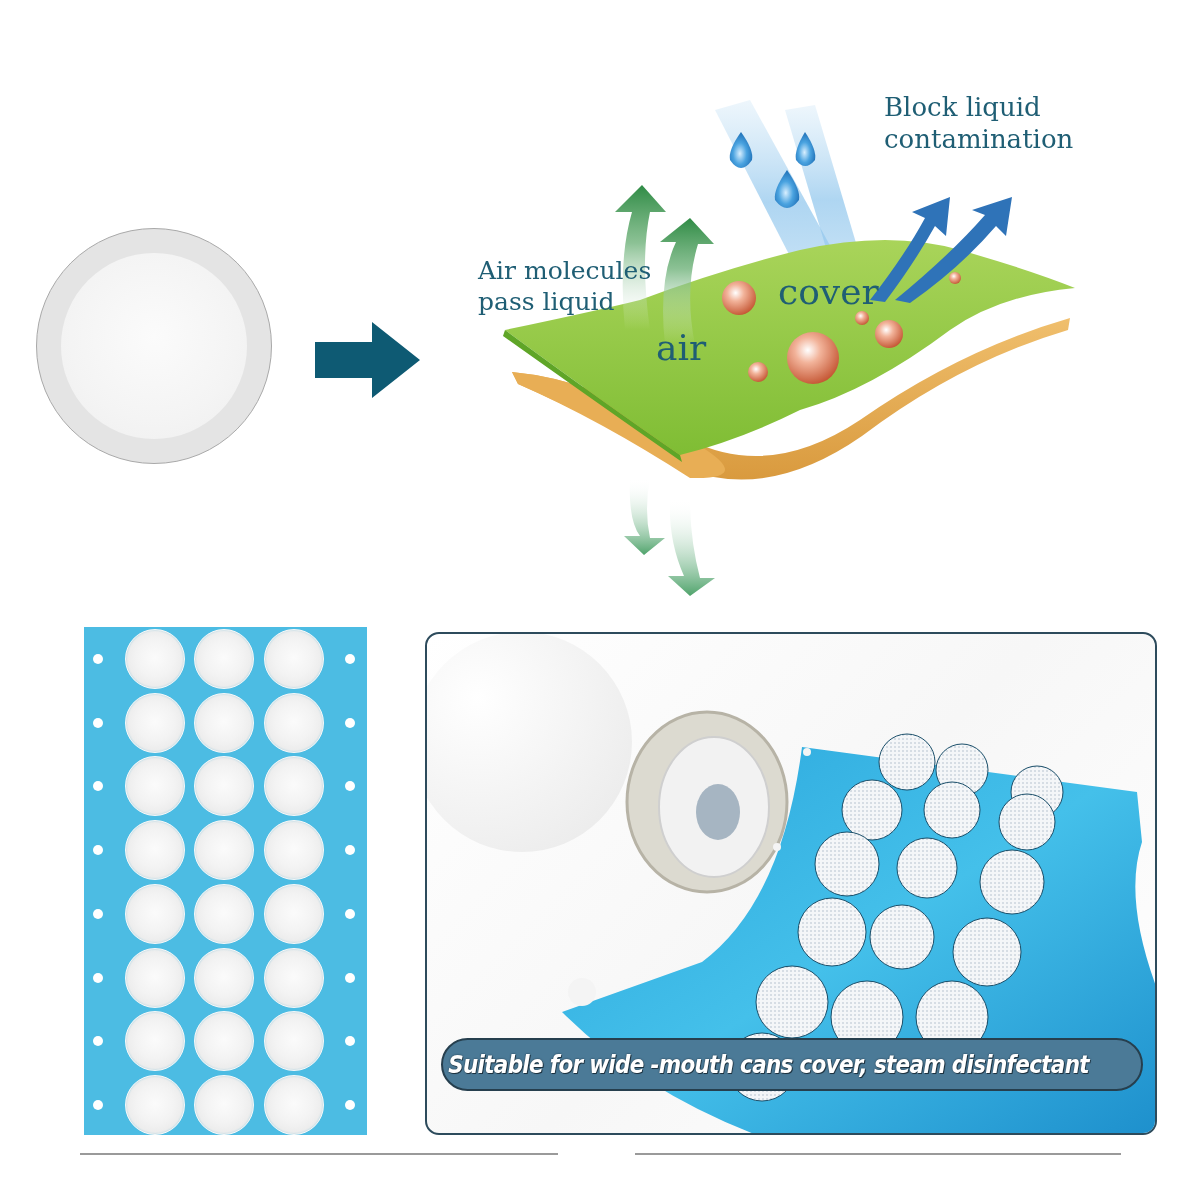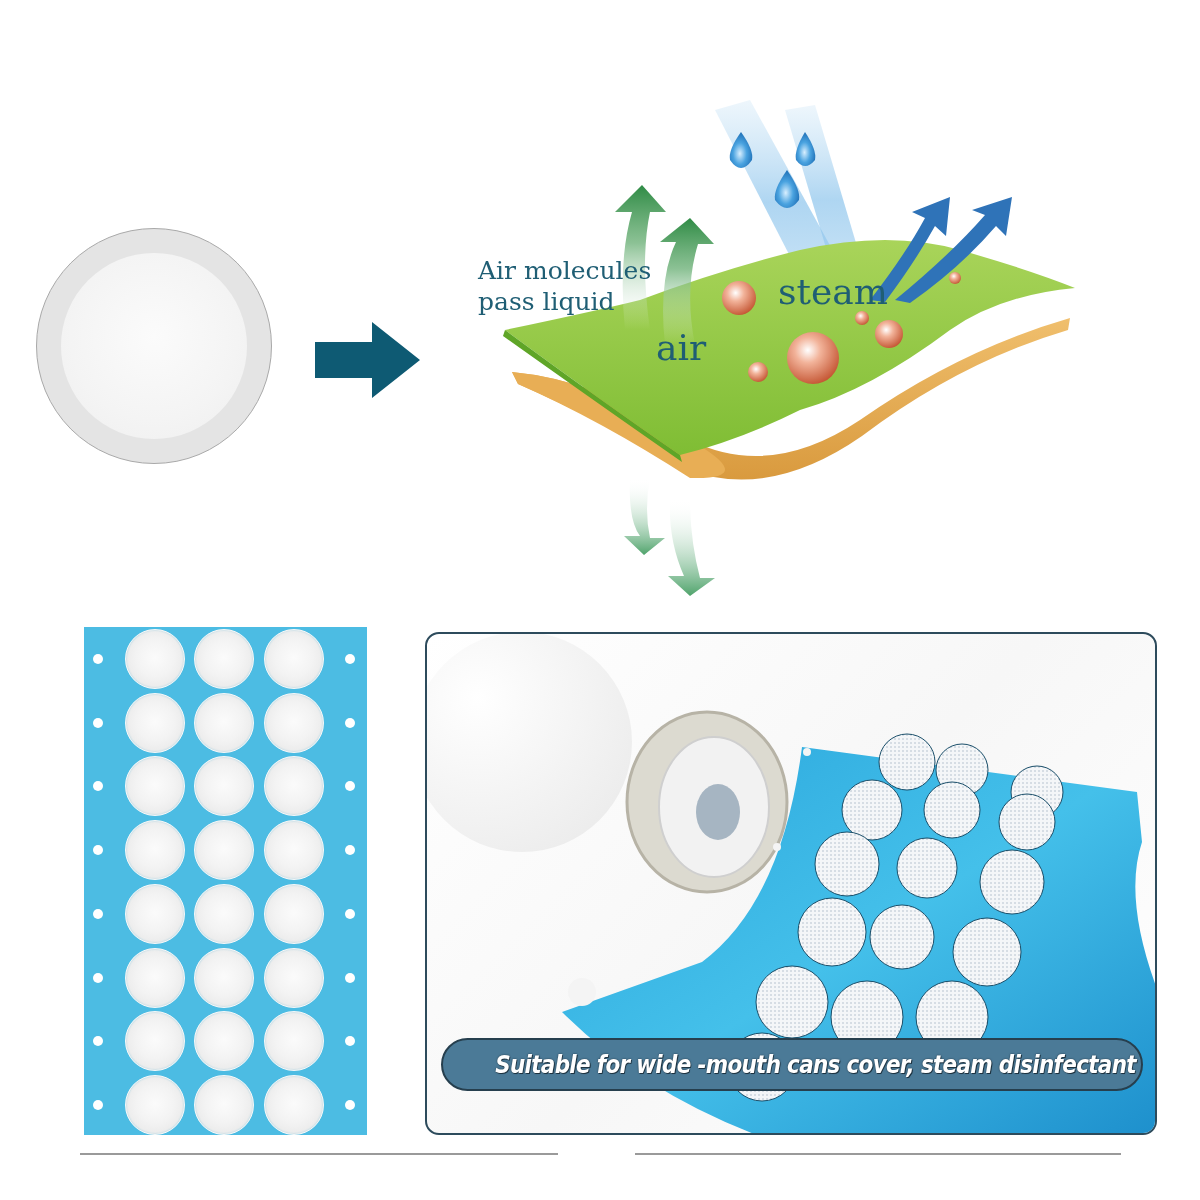--- a/index.html
+++ b/index.html
@@ -25,21 +25,21 @@
       background: radial-gradient(circle at 50% 48%, #fbfbfb 0%, #f3f3f3 45%, #e3e3e3 100%);
       border:1.5px solid #f8f8f8; box-sizing:border-box; box-shadow: inset 0 0 2px #9ecfe0; }
     .hole { position:absolute; width:10px; height:10px; border-radius:50%; background:#ffffff; }
 
     
     .photo { left:425px; top:632px; width:732px; height:503px; border:2px solid #2d4b5c; border-radius:14px;
       overflow:hidden; box-sizing:border-box;
       background: linear-gradient(135deg, #ffffff 0%, #f7f7f7 50%, #ffffff 100%); }
     .banner { left:441px; top:1038px; width:702px; height:53px; border-radius:27px;
       background:#4b7a97; border:2px solid #263f4e; box-sizing:border-box;
-      display:flex; align-items:center; justify-content:flex-start; }
+      display:flex; align-items:center; justify-content:flex-end; }
     .banner-text { color:#ffffff; font-family:"DejaVu Sans", sans-serif; font-style:italic; font-weight:bold;
       font-size:25px; letter-spacing:-0.8px; transform:scaleX(0.86); white-space:nowrap;
       text-shadow: 0 0 2px #1e3340, 1px 1px 0 #1e3340; }
 
     .divider { height:2px; background:#9a9a9a; }
   </style>
 </head>
 <body>
 
 <div class="abs patch">
@@ -114,23 +114,25 @@
   <circle cx="862" cy="318" r="7" fill="url(#gDrop)"></circle>
   <circle cx="889" cy="334" r="14" fill="url(#gDrop)"></circle>
   <circle cx="955" cy="278" r="6" fill="url(#gDrop)"></circle>
 </svg>
 
 <div class="abs label label-air-desc">
   <div>Air molecules</div>
   <div>pass liquid</div>
 </div>
 <div class="abs label label-block">
+  <div>Block liquid</div>
+  <div>contamination</div>
 </div>
 <div class="abs label label-air">air</div>
-<div class="abs label label-liquid">steam</div>
+<div class="abs label label-liquid">cover</div>
 
 <div class="abs sheet" id="sheet" style="background: rgb(76, 188, 227);">
     <div class="sticker" style="left: 41px; top: 2px;"></div>
     <div class="sticker" style="left: 110px; top: 2px;"></div>
     <div class="sticker" style="left: 180px; top: 2px;"></div>
     <div class="hole" style="left: 9px; top: 27px;"></div>
     <div class="hole" style="left: 261px; top: 27px;"></div>
     <div class="sticker" style="left: 41px; top: 65.7px;"></div>
     <div class="sticker" style="left: 110px; top: 65.7px;"></div>
     <div class="sticker" style="left: 180px; top: 65.7px;"></div>

